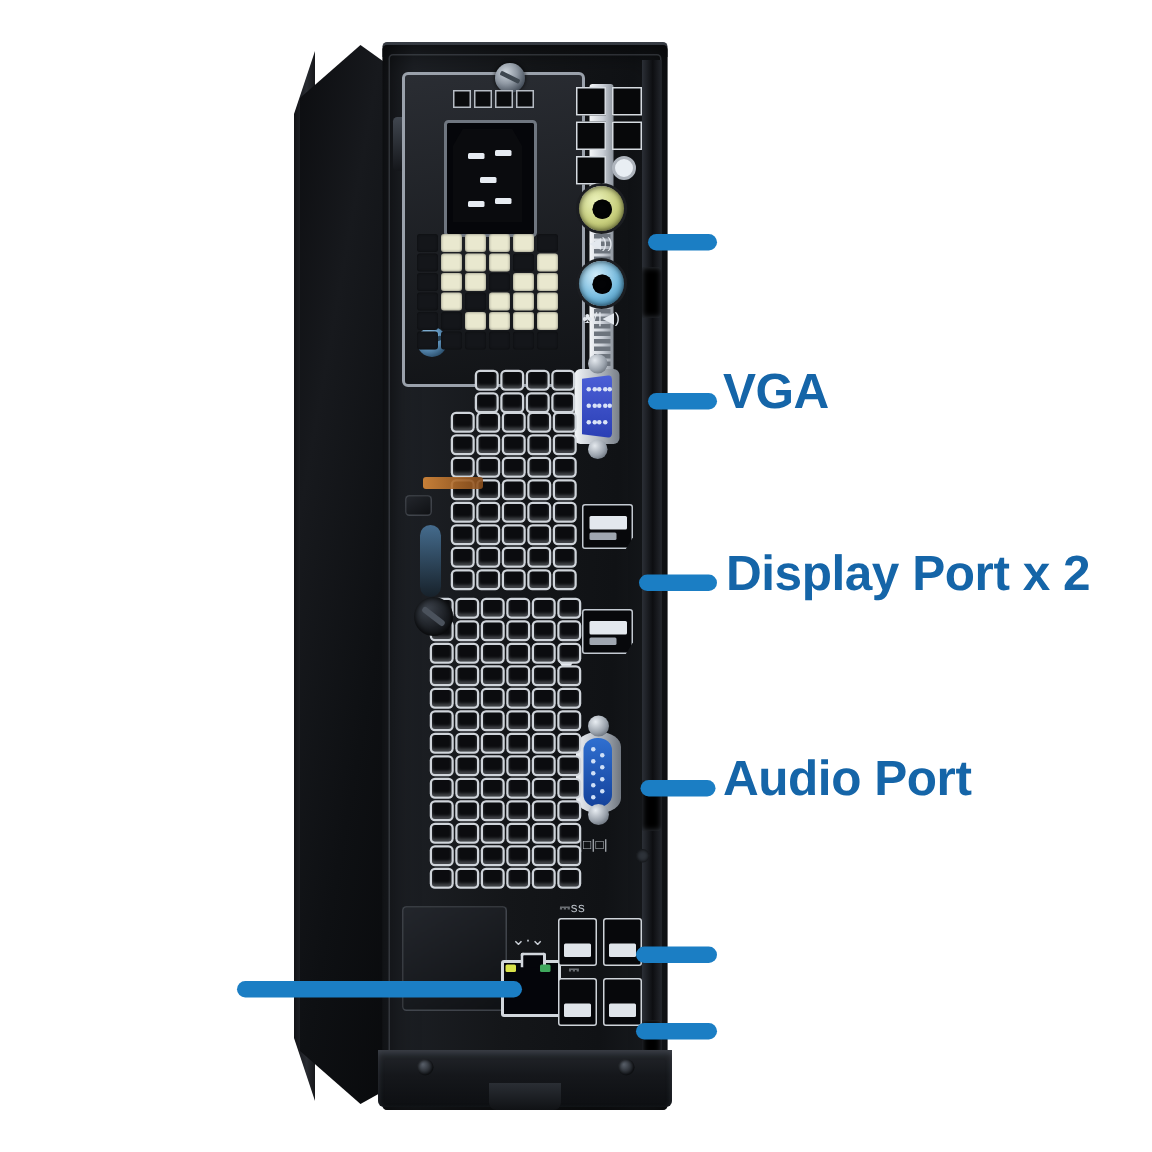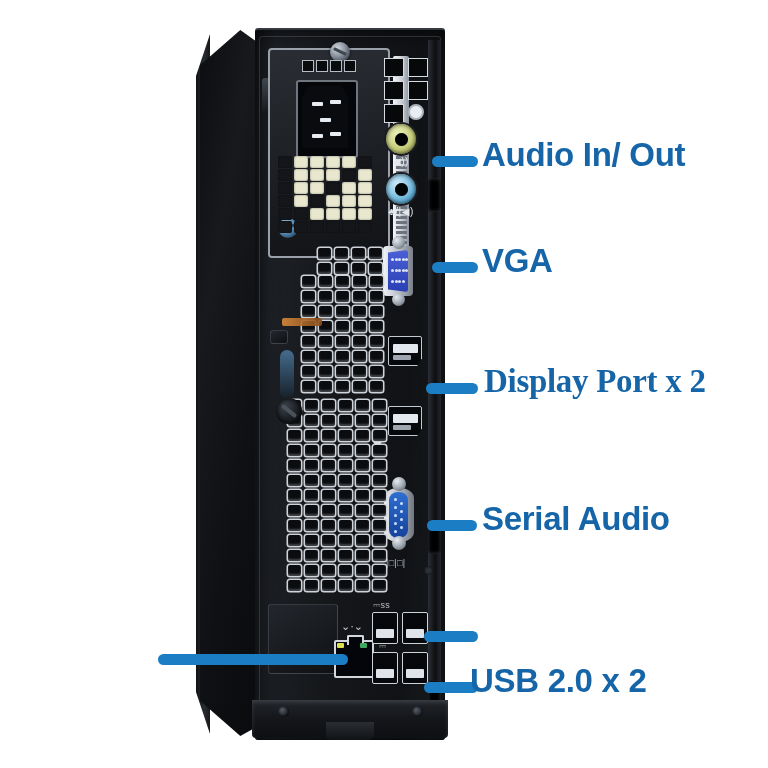--- a/index.html
+++ b/index.html
@@ -604,31 +604,29 @@
   <div class="chassis rim-notch" style="top:520px;"></div>
   <div class="chassis rim-notch" style="top:680px;height:24px;"></div>
   <div class="chassis rim-bump" style="top:566px;"></div>
 
   <div class="chassis bottom-lip"></div>
   <div class="chassis lip-screw" style="left:278px;top:706px;"></div>
   <div class="chassis lip-screw" style="left:412px;top:706px;"></div>
   <div class="chassis foot-tab"></div>
 
   <div class="leader" style="left:432px;top:156px;width:46px;"></div>
-  <div class="callout" style="left:482px;top:138px;">Audio In/ Out</div>
 
   <div class="leader" style="left:432px;top:262px;width:46px;"></div>
   <div class="callout" style="left:482px;top:244px;">VGA</div>
 
   <div class="leader" style="left:426px;top:383px;width:52px;"></div>
-  <div class="callout" style="left:484px;top:365px;font-family:Liberation Serif, serif;">Display Port x 2</div>
+  <div class="callout" style="left:484px;top:365px;">Display Port x 2</div>
 
   <div class="leader" style="left:427px;top:520px;width:50px;"></div>
-  <div class="callout" style="left:482px;top:502px;">Serial Audio</div>
+  <div class="callout" style="left:482px;top:502px;">Audio Port</div>
 
   <div class="leader" style="left:424px;top:631px;width:54px;"></div>
 
   <div class="leader" style="left:424px;top:682px;width:54px;"></div>
-  <div class="callout" style="left:470px;top:664px;">USB 2.0 x 2</div>
 
   <div class="leader" style="left:158px;top:654px;width:190px;"></div>
 
 </div>
 
 </body></html>

